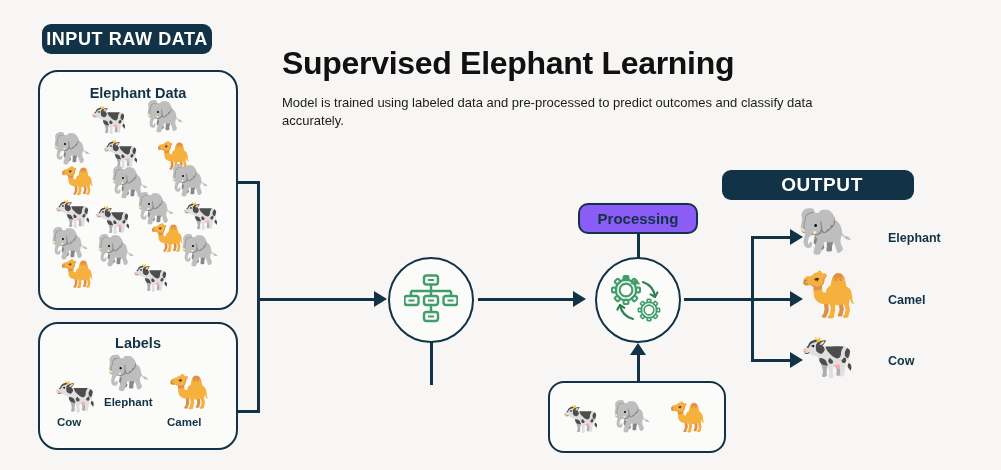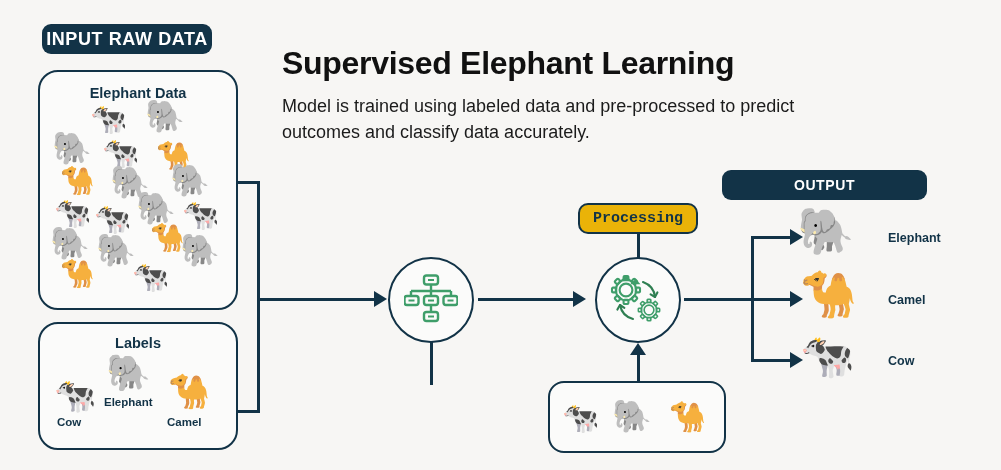--- a/index.html
+++ b/index.html
@@ -14,32 +14,32 @@
   .abs{position:absolute;}
 
   
   .badge{
     background:#123347;color:#ffffff;
     border-radius:9px;
     display:flex;align-items:center;justify-content:center;
     font-weight:bold;letter-spacing:.6px;
   }
   #input-badge{left:42px;top:24px;width:170px;height:30px;font-size:18px;}
-  #output-badge{left:722px;top:170px;width:205px;height:30px;font-size:14px;}
+  #output-badge{left:722px;top:170px;width:184px;height:30px;font-size:19px;padding-left:8px;}
   #algorithm-badge{left:345px;top:383px;width:173px;height:32px;font-size:16px;letter-spacing:.3px;}
 
   
   #page-title{
     left:282px;top:47px;width:600px;
     font-size:32px;font-weight:bold;color:#111111;
     letter-spacing:-.3px;line-height:1.05;
   }
   #page-subtitle{
     left:282px;top:94px;width:580px;
-    font-size:18px;color:#1b1b1b;line-height:1.42;
+    font-size:13px;color:#1b1b1b;line-height:1.42;
   }
 
   
   .panel{
     border:2.5px solid #123347;border-radius:20px;
     background:#fbfbfa;box-sizing:border-box;
   }
   #labeled-panel{left:38px;top:70px;width:200px;height:240px;}
   #labels-panel{left:38px;top:322px;width:200px;height:128px;padding-left:32px;}
   #feedback-panel{left:548px;top:381px;width:178px;height:72px;border-radius:16px;}
@@ -65,23 +65,23 @@
   
   .node-circle{
     border:2.6px solid #123347;border-radius:50%;
     background:#fbfbfa;box-sizing:border-box;
     display:flex;align-items:center;justify-content:center;
   }
   #algorithm-circle{left:388px;top:257px;width:86px;height:86px;}
   #processing-circle{left:595px;top:257px;width:86px;height:86px;}
 
   .outline-box{
-    border:2.5px solid #123347;border-radius:10px;background:#eab308;
+    border:2.5px solid #123347;border-radius:10px;background:#8b5cf6;
     display:flex;align-items:center;justify-content:center;
-    color:#123347;font-weight:bold;font-size:15px;box-sizing:border-box;font-family:Liberation Mono, monospace;
+    color:#123347;font-weight:bold;font-size:15px;box-sizing:border-box;
   }
   #processing-box{left:578px;top:203px;width:120px;height:31px;}
 
   
   .line{position:absolute;background:#123347;}
   .h{height:3px;}
   .v{width:3px;}
   .arrow-r{
     position:absolute;width:0;height:0;
     border-top:8px solid transparent;border-bottom:8px solid transparent;

